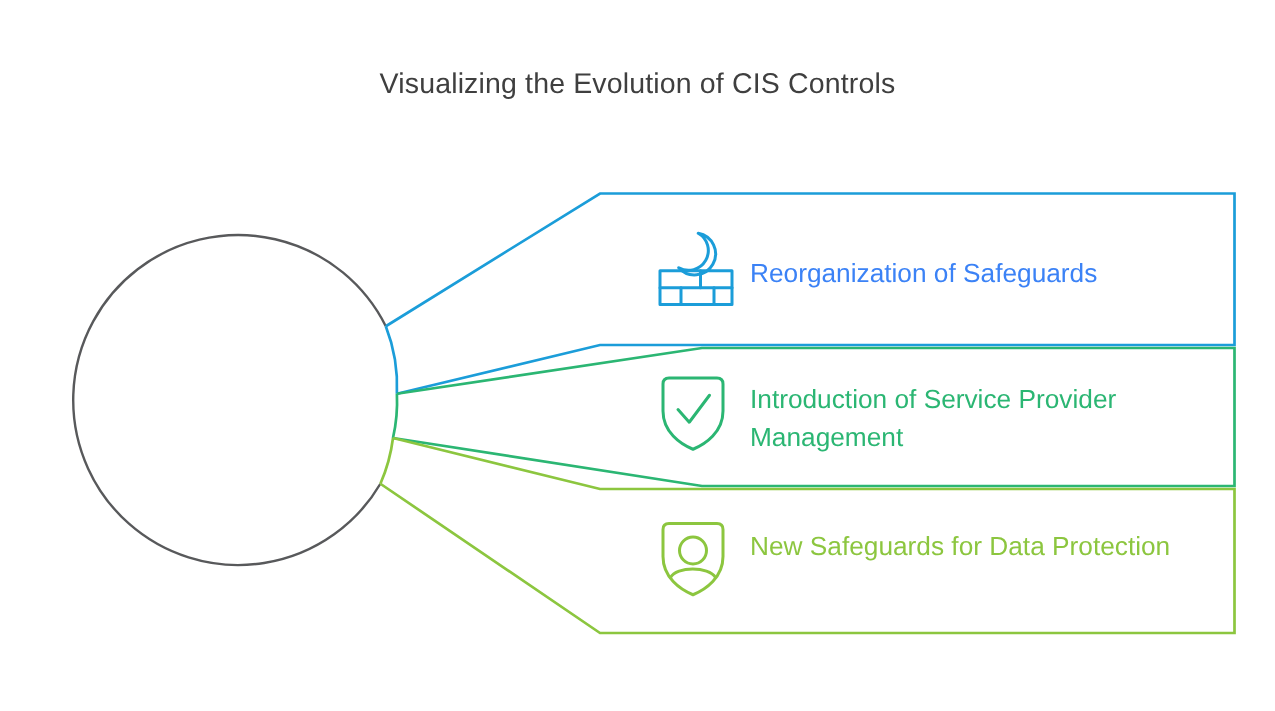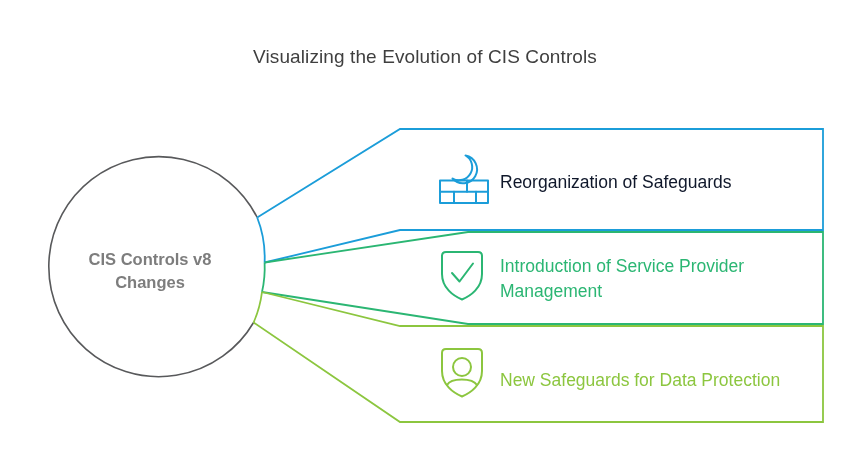--- a/index.html
+++ b/index.html
@@ -51,23 +51,23 @@
     color: #7d7d7d;
     line-height: 23px;
   }
   .branch-label {
     position: absolute;
     font-size: 17.5px;
     line-height: 25px;
     font-weight: 400;
     width: 300px;
   }
-  .branch-label.b0 { left: 500px; top: 170px; color: #0f172a; }
+  .branch-label.b0 { left: 500px; top: 170px; color: #3b82f6; }
   .branch-label.b1 { left: 500px; top: 254px; color: #2bb673; }
-  .branch-label.b2 { left: 500px; top: 368px; color: #8cc63f; }
+  .branch-label.b2 { left: 500px; top: 352px; color: #8cc63f; }
 </style>
 </head>
 <body>
 
 <div id="diagram-root">
 
   <div class="chart-title">Visualizing the Evolution of CIS Controls</div>
 
   <svg id="diagram-svg" viewBox="0 0 850 474">
 
@@ -129,22 +129,18 @@
                C 480.5 349 482 350.5 482 353
                L 482 371
                C 482 385 470.5 393 462 396.5
                C 453.5 393 442 385 442 371 Z"></path>
       <circle cx="462" cy="367" r="9"></circle>
       <path d="M 447 385 C 451 377.5 472.5 377.5 477 385"></path>
     </g>
 
   </svg>
 
-  <div class="hub-label">
-    <div>CIS Controls v8</div>
-    <div>Changes</div>
-  </div>
 
   <div class="branch-label b0">Reorganization of Safeguards</div>
   <div class="branch-label b1">Introduction of Service Provider Management</div>
   <div class="branch-label b2">New Safeguards for Data Protection</div>
 
 </div>
 
 </body></html>

